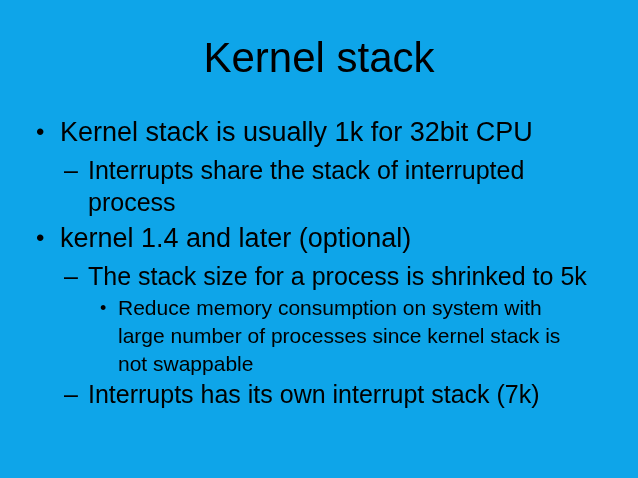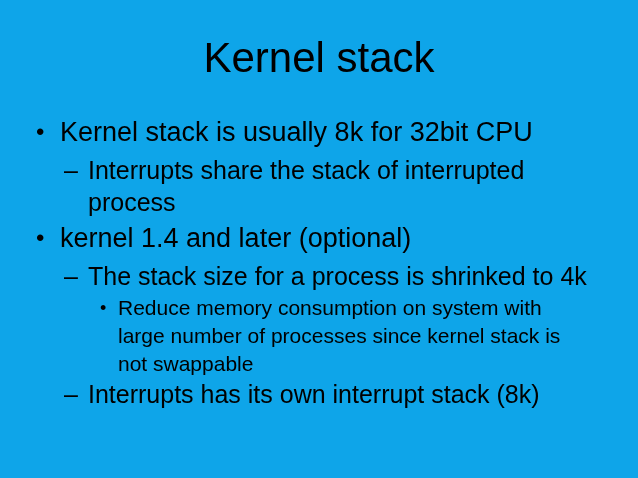--- a/index.html
+++ b/index.html
@@ -74,45 +74,45 @@
 </head>
 <body style="background: rgb(255, 255, 255);">
 
 <div class="slide" style="color: rgb(0, 0, 0);">
   <div class="slide-title">Kernel stack</div>
 
   <div class="slide-body">
 
     <div class="item l1">
       <span class="marker">•</span>
-      <span class="text">Kernel stack is usually 8k for 32bit CPU</span>
+      <span class="text">Kernel stack is usually 1k for 32bit CPU</span>
     </div>
 
     <div class="item l2">
       <span class="marker">–</span>
       <span class="text">Interrupts share the stack of interrupted
 process</span>
     </div>
 
     <div class="item l1">
       <span class="marker">•</span>
       <span class="text">kernel 1.4 and later (optional)</span>
     </div>
 
     <div class="item l2">
       <span class="marker">–</span>
-      <span class="text">The stack size for a process is shrinked to 4k</span>
+      <span class="text">The stack size for a process is shrinked to 5k</span>
     </div>
 
     <div class="item l3">
       <span class="marker">•</span>
       <span class="text">Reduce memory consumption on system with
 large number of processes since kernel stack is
 not swappable</span>
     </div>
 
     <div class="item l2 last">
       <span class="marker">–</span>
-      <span class="text">Interrupts has its own interrupt stack (8k)</span>
+      <span class="text">Interrupts has its own interrupt stack (7k)</span>
     </div>
 
   </div>
 </div>
 
 </body></html>

